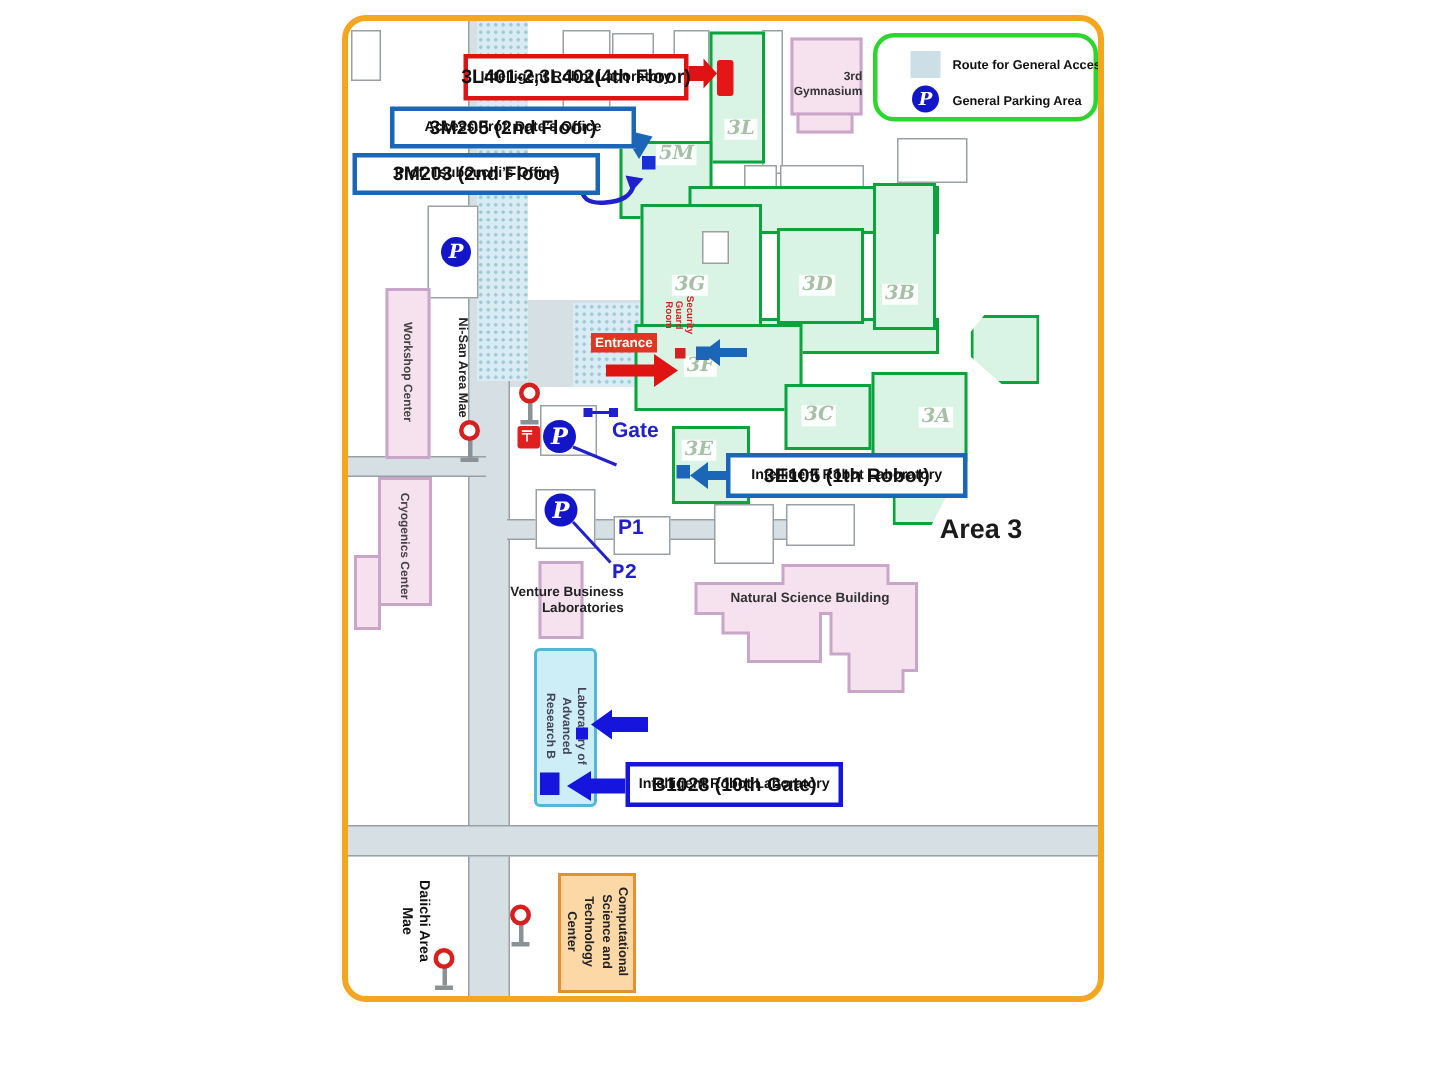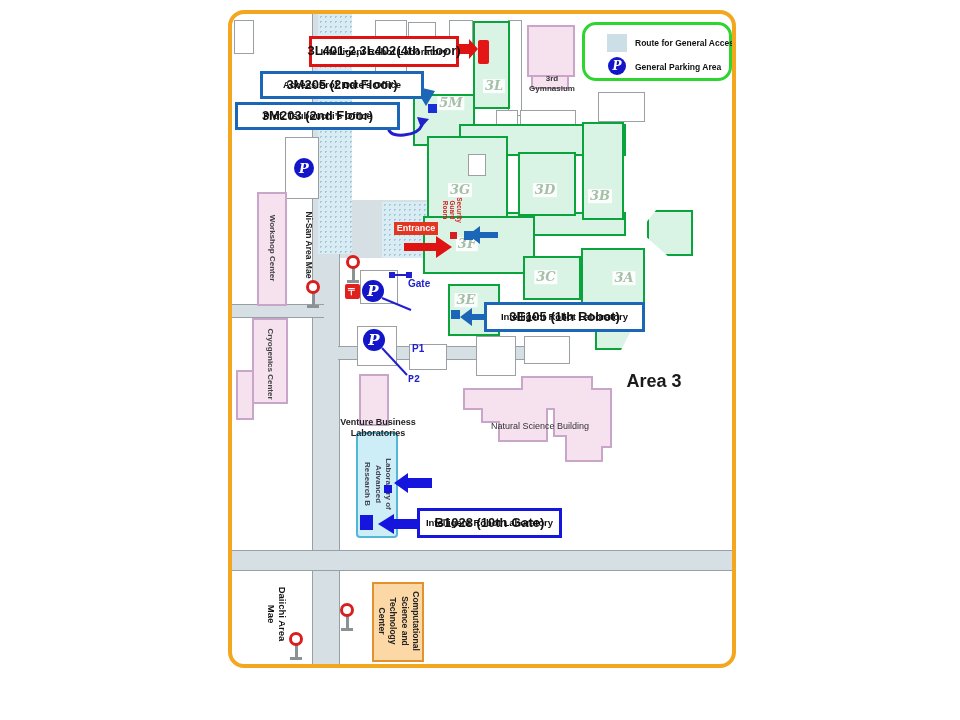--- a/index.html
+++ b/index.html
@@ -15,40 +15,40 @@
     background-image:radial-gradient(#a3c8d8 1px, rgba(0,0,0,0) 1px);
     background-size:5px 5px;}
   .wb{background:#ffffff;border:1.5px solid #9aa0a4;}
   .pk{background:#f6e2ef;border:2px solid #c9a5c9;}
   .gb{background:#d9f3e5;border:2.5px solid #0aa33c;}
   .cyanb{background:#cdeef7;border:2px solid #52b7d7;border-radius:4px;}
   .orangeb{background:#fbd8a6;border:2px solid #e2912f;}
   .gid{font-family:"DejaVu Serif", serif;font-style:italic;font-weight:bold;
     font-size:13px;color:#a6bfa6;background:rgba(255,255,255,.92);
     padding:0 2px;transform:translate(-50%,-50%);line-height:1.05;}
-  .ctr{transform:translate(-50%,-50%);text-align:center;white-space:pre-line;margin-top:28px;}
+  .ctr{transform:translate(-50%,-50%);text-align:right;white-space:pre-line;}
   .rot{transform:translate(-50%,-50%) rotate(90deg);text-align:center;
     white-space:pre-line;}
   .callout{background:#ffffff;display:flex;flex-direction:column;
     justify-content:center;align-items:center;text-align:center;
     line-height:1.25;z-index:30;}
   .callout .l1{font-weight:bold;font-size:9.5px;color:#111;white-space:nowrap;}
   .callout .l2{font-weight:bold;font-size:13px;color:#111;white-space:nowrap;}
   .steel{border:3px solid #1b66b6;}
   .redbox{border:3px solid #e01313;}
   .navybox{border:3px solid #1515dd;}
   .pcircle{background:#1216c8;border-radius:50%;color:#fff;
     font-family:"DejaVu Serif", serif;font-style:italic;font-weight:bold;
     display:flex;align-items:center;justify-content:center;z-index:12;}
   .busring{width:14px;height:14px;border:3.5px solid #d81f1f;background:#fff;
     border-radius:50%;z-index:12;}
   .buspole{width:2.5px;height:12px;background:#8a9296;z-index:11;}
   .busbase{width:12px;height:3px;background:#8a9296;z-index:11;}
   .mk{z-index:14;}
-  .bluetxt{color:#2020cc;font-weight:bold;font-size:10px;z-index:14;
+  .bluetxt{color:#2020cc;font-weight:bold;font-size:14px;z-index:14;
     white-space:nowrap;}
   svg{overflow:visible;}
 </style>
 </head>
 <body>
 
 <div id="map">
 
   <div class="road vroad" style="left:80px;top:0;width:28px;height:650px;z-index:1;"></div>
   <div class="road hroad" style="left:0;top:290px;width:92px;height:14px;z-index:1;"></div>
@@ -109,21 +109,21 @@
   <span class="gid" style="left:228px;top:176px;z-index:8;">3G</span>
   <span class="gid" style="left:313px;top:176px;z-index:8;">3D</span>
   <span class="gid" style="left:368px;top:182px;z-index:8;">3B</span>
   <span class="gid" style="left:235px;top:230px;z-index:8;">3F</span>
   <span class="gid" style="left:314px;top:263px;z-index:8;">3C</span>
   <span class="gid" style="left:392px;top:264px;z-index:8;">3A</span>
   <span class="gid" style="left:234px;top:286px;z-index:8;">3E</span>
 
   <div class="ctr" style="left:320px;top:42px;font-size:8px;font-weight:bold;color:#333;z-index:8;line-height:1.2;">3rd
 Gymnasium</div>
-  <div class="ctr" style="left:308px;top:384px;font-size:9px;font-weight:normal;color:#333;z-index:8;white-space:nowrap;">Natural Science Building</div>
+  <div class="ctr" style="left:308px;top:384px;font-size:9px;font-weight:bold;color:#333;z-index:8;white-space:nowrap;">Natural Science Building</div>
   <div class="ctr" style="left:146px;top:386px;font-size:9px;font-weight:bold;color:#222;z-index:8;line-height:1.2;">Venture Business
 Laboratories</div>
   <div class="rot" style="left:40px;top:234px;font-size:8px;font-weight:bold;color:#444;z-index:8;white-space:nowrap;">Workshop Center</div>
   <div class="rot" style="left:38px;top:350px;font-size:8px;font-weight:bold;color:#444;z-index:8;white-space:nowrap;">Cryogenics Center</div>
   <div class="rot" style="left:145px;top:470px;font-size:8px;font-weight:bold;color:#445;z-index:8;line-height:1.3;">Laboratory of
 Advanced
 Research B</div>
   <div class="rot" style="left:166px;top:607px;font-size:8.5px;font-weight:bold;color:#222;z-index:8;line-height:1.35;">Computational
 Science and
 Technology

